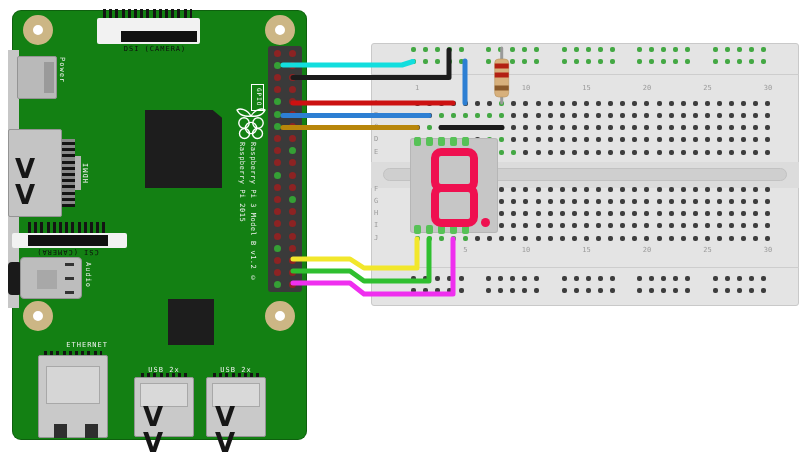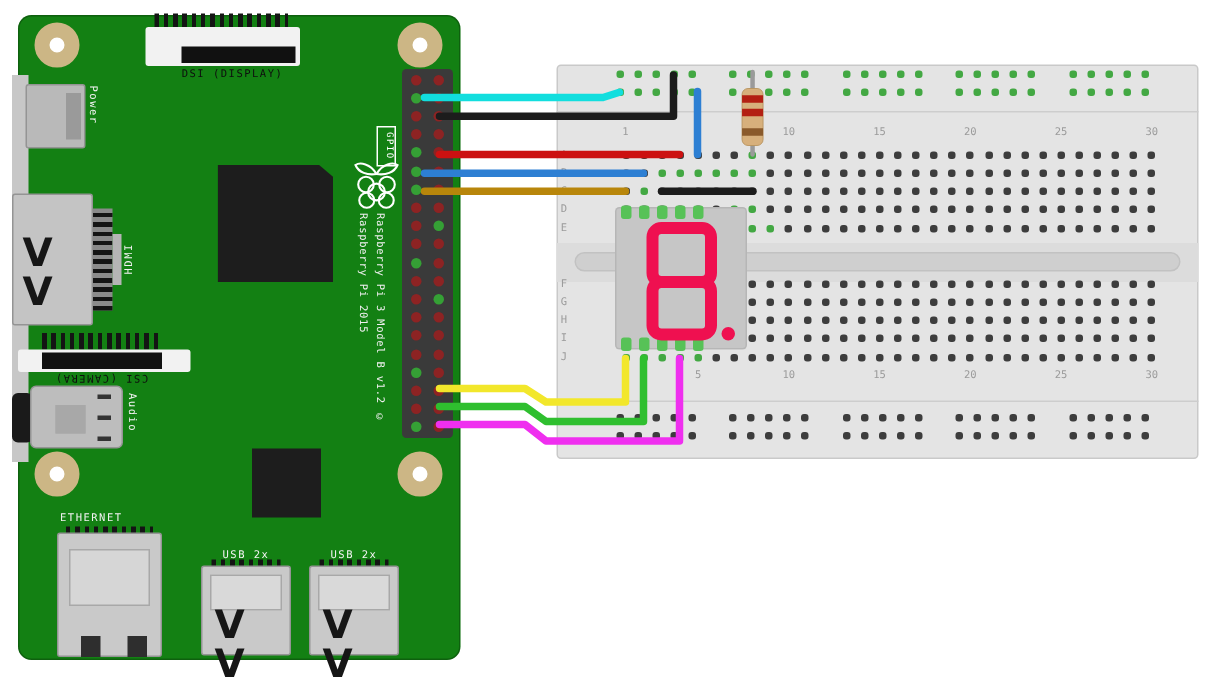--- a/index.html
+++ b/index.html
@@ -64,21 +64,21 @@
 
   <div class="abs connector" style="left:17px;top:56px;width:40px;height:43px;background:#b9b9b9;">
     <div class="abs" style="left:26px;top:5px;width:10px;height:31px;background:#9a9a9a;"></div>
   </div>
   <div class="abs pi-label vtext" style="left:58px;top:57px;height:44px;">Power</div>
 
   <div class="abs teeth-h" style="left:103px;top:9px;width:89px;height:10px;"></div>
   <div class="abs" style="left:97px;top:18px;width:103px;height:26px;background:#f2f2f2;border-radius:2px;">
     <div class="abs" style="left:24px;top:13px;width:76px;height:11px;background:#111;"></div>
   </div>
-  <div class="abs dark-label" style="left:110px;top:45px;width:90px;text-align:center;">DSI (DISPLAY)</div>
+  <div class="abs dark-label" style="left:110px;top:45px;width:90px;text-align:center;">DSI (CAMERA)</div>
 
   <div class="abs connector" style="left:8px;top:129px;width:54px;height:88px;">
     <div class="abs vv" style="left:6px;top:26px;">V V</div>
   </div>
   <div class="abs teeth-v" style="left:62px;top:139px;width:13px;height:68px;background-color:#8a8a8a;"></div>
   <div class="abs" style="left:75px;top:156px;width:6px;height:34px;background:#b5b5b5;"></div>
   <div class="abs pi-label vtext flip" style="left:82px;top:143px;height:40px;">HDMI</div>
 
   <div class="abs teeth-h" style="left:28px;top:222px;width:80px;height:11px;"></div>
   <div class="abs" style="left:12px;top:233px;width:115px;height:15px;background:#f2f2f2;border-radius:2px;">
@@ -88,21 +88,21 @@
 
   <div class="abs" style="left:8px;top:262px;width:14px;height:33px;background:#1a1a1a;border-radius:4px;"></div>
   <div class="abs connector" style="left:20px;top:257px;width:62px;height:42px;background:#bdbdbd;border-radius:4px;">
     <div class="abs conn-inner" style="left:16px;top:12px;width:20px;height:19px;background:#a8a8a8;"></div>
     <div class="abs" style="left:44px;top:5px;width:9px;height:3px;background:#333;"></div>
     <div class="abs" style="left:44px;top:19px;width:9px;height:3px;background:#333;"></div>
     <div class="abs" style="left:44px;top:33px;width:9px;height:3px;background:#333;"></div>
   </div>
   <div class="abs pi-label vtext" style="left:84px;top:262px;height:38px;">Audio</div>
 
-  <div class="abs pi-label" style="left:40px;top:341px;width:68px;text-align:left;">ETHERNET</div>
+  <div class="abs pi-label" style="left:40px;top:341px;width:68px;text-align:right;">ETHERNET</div>
   <div class="abs teeth-h" style="left:44px;top:351px;width:58px;height:5px;"></div>
   <div class="abs connector" style="left:38px;top:355px;width:70px;height:83px;background:#c9c9c9;">
     <div class="abs conn-inner" style="left:7px;top:10px;width:54px;height:38px;background:#d6d6d6;"></div>
     <div class="abs" style="left:15px;top:68px;width:13px;height:14px;background:#2e2e2e;"></div>
     <div class="abs" style="left:46px;top:68px;width:13px;height:14px;background:#2e2e2e;"></div>
   </div>
 
   <div class="abs pi-label" style="left:134px;top:366px;width:60px;text-align:center;">USB 2x</div>
   <div class="abs teeth-h" style="left:141px;top:373px;width:46px;height:5px;"></div>
   <div class="abs connector" style="left:134px;top:377px;width:60px;height:60px;background:#c9c9c9;">

